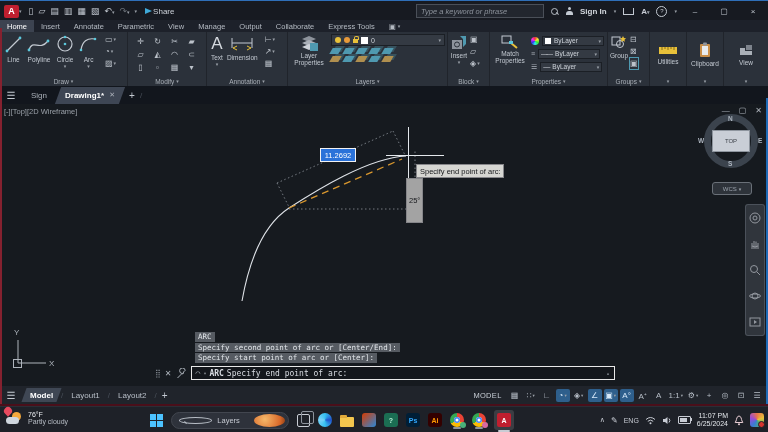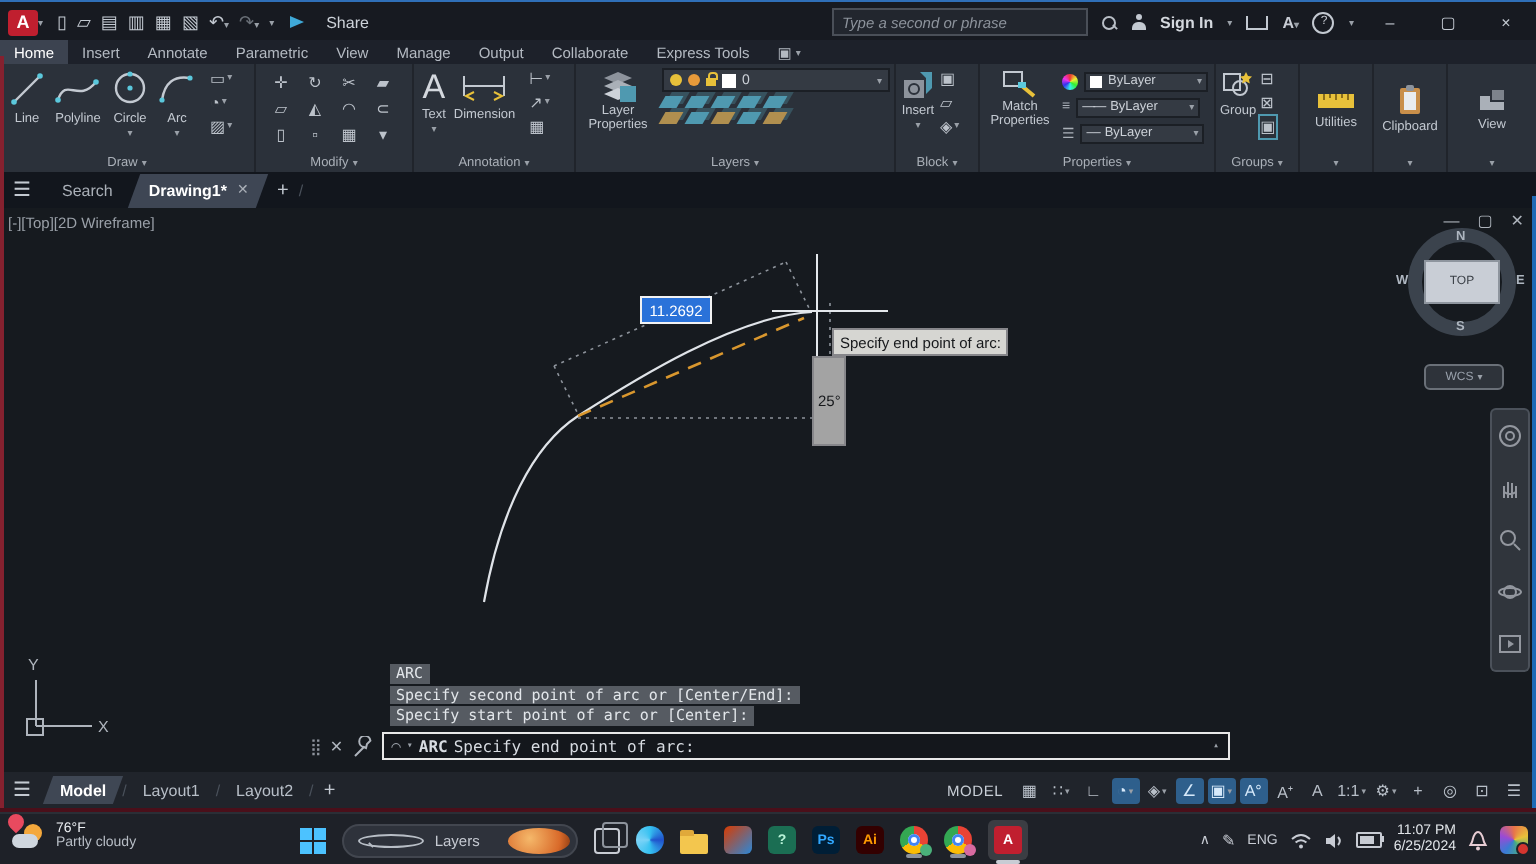--- a/index.html
+++ b/index.html
@@ -8,21 +8,21 @@
        -webkit-font-smoothing:antialiased;}
   .abs{position:absolute;}
   
   .titlebar{position:absolute;top:0;left:0;width:768px;height:20px;background:#171a21;
             border-top:1px solid #2f6fb8;display:flex;align-items:center;}
   .acad-logo{width:15px;height:13px;background:#c01f2f;border-radius:2px;color:#fff;
              font-weight:bold;font-size:9px;display:flex;align-items:center;justify-content:center;margin-left:4px;}
   .qat{display:flex;align-items:center;gap:5px;margin-left:7px;color:#c3c9d1;font-size:9px;}
   .qat span{cursor:default;}
   .caret{font-size:5px;color:#9aa0a8;}
-  .share{display:flex;align-items:center;gap:11px;color:#cdd2d9;margin-left:8px;}
+  .share{display:flex;align-items:center;gap:1px;color:#cdd2d9;margin-left:8px;}
   .plane{width:0;height:0;border-top:3px solid transparent;border-bottom:3px solid transparent;border-left:7px solid #3fa9d8;}
   .title-center{position:absolute;left:240px;top:0;height:20px;display:flex;align-items:center;gap:14px;color:#d4d8de;}
   .tb-right{position:absolute;right:0;top:0;height:20px;display:flex;align-items:center;gap:7px;padding-right:4px;}
   .searchbox{width:118px;height:12px;background:#22262e;border:1px solid #4a4f58;display:flex;align-items:center;padding:0 4px;}
   .searchbox span{font-style:italic;color:#8d939c;font-size:7.5px;}
   .mag{width:5px;height:5px;border:1px solid #b8bec6;border-radius:50%;position:relative;display:inline-block;}
   .mag::after{content:"";position:absolute;left:4px;top:4px;width:3px;height:1px;background:#b8bec6;transform:rotate(45deg);}
   .person{width:8px;height:8px;position:relative;display:inline-block;}
   .person::before{content:"";position:absolute;left:2.5px;top:0;width:3px;height:3px;border-radius:50%;background:#c3c9d1;}
   .person::after{content:"";position:absolute;left:0.5px;top:3.5px;width:7px;height:4px;border-radius:3px 3px 0 0;background:#c3c9d1;}
@@ -155,21 +155,21 @@
       <span>↶<span class="caret">▾</span></span>
       <span style="color:#6a7078;">↷<span class="caret">▾</span></span>
       <span class="caret">▾</span>
     </div>
     <div class="share">
       <span class="plane"></span>
       <span>Share</span>
     </div>
     <div class="tb-right">
       <div class="searchbox">
-        <span>Type a second or phrase</span>
+        <span>Type a keyword or phrase</span>
       </div>
       <span class="mag"></span>
       <span class="person"></span>
       <span style="font-weight:bold;color:#d4d8de;">Sign In</span>
       <span class="caret">▾</span>
       <span class="cart"></span>
       <span style="font-weight:bold;">A<span class="caret">▾</span></span>
       <span class="ring">?</span>
       <span class="caret">▾</span>
       <span class="winbtn">–</span>
@@ -463,21 +463,21 @@
       <div class="plabel">
           <span class="caret">▾</span>
         </div>
     </div>
   </div>
 
   <div class="filetabs">
     <div class="burger">☰</div>
     <div class="ftab">
         <i class="bg"></i>
-        <span>Search</span>
+        <span>Sign</span>
       </div>
     <div class="ftab active">
         <i class="bg"></i>
         <span>Drawing1*</span>
         <span class="x">✕</span>
       </div>
     <div class="plus">+</div>
     <span class="slash">/</span>
   </div>
 

